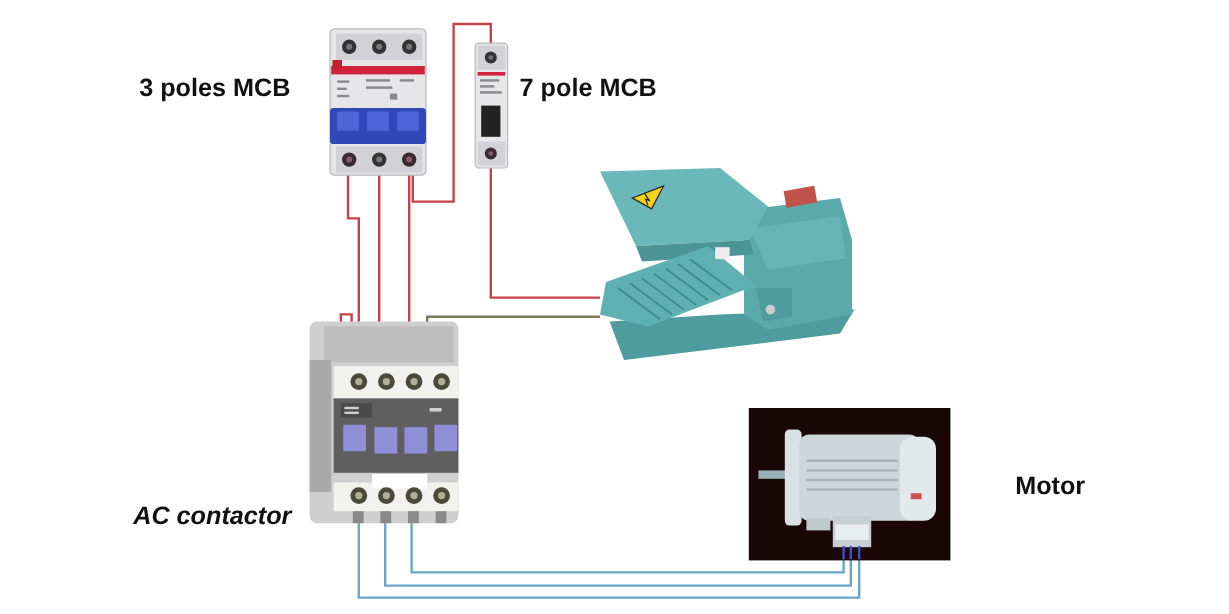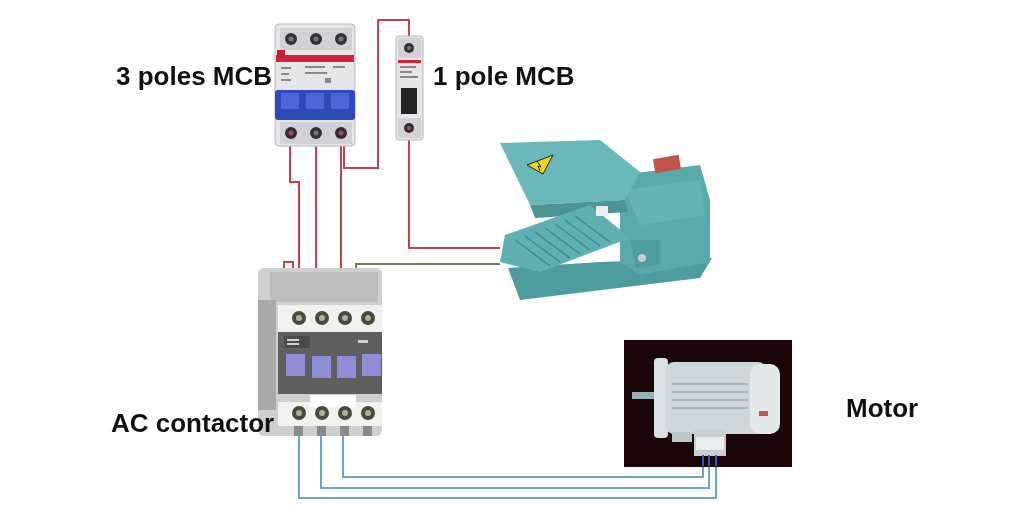--- a/index.html
+++ b/index.html
@@ -1,17 +1,17 @@
 <!DOCTYPE html>
 <html><head>
 <meta charset="utf-8">
 <style>
   html,body{margin:0;padding:0;background:#ffffff;}
   body{width:1024px;height:512px;position:relative;overflow:hidden;font-family:"Liberation Sans",sans-serif;}
-  .label{position:absolute;font-weight:bold;font-size:26px;color:#111;white-space:nowrap;line-height:1;}
+  .label{position:absolute;font-weight:bold;font-size:21px;color:#111;white-space:nowrap;line-height:1;}
   svg{position:absolute;left:0;top:0;}
   .comp{cursor:default;}
 </style>
 </head>
 <body>
 
 <svg width="1024" height="512" viewBox="0 0 1024 512">
 
   <g fill="none" stroke="#c8404a" stroke-width="2">
 
@@ -206,15 +206,15 @@
     <rect x="672" y="432" width="20" height="10" fill="#bfc8cb"></rect>
     <g stroke="#3c52c8" stroke-width="2">
       <line x1="703" y1="455" x2="703" y2="466"></line>
       <line x1="709" y1="455" x2="709" y2="466"></line>
       <line x1="716" y1="455" x2="716" y2="466"></line>
     </g>
   </g>
 </svg>
 
 <div class="label" style="left:116px;top:63px;">3 poles MCB</div>
-<div class="label" style="left:433px;top:63px;">1 pole MCB</div>
-<div class="label" style="left:111px;top:410px;">AC contactor</div>
+<div class="label" style="left:433px;top:63px;">7 pole MCB</div>
+<div class="label" style="left:111px;top:420px;font-style:italic;">AC contactor</div>
 <div class="label" style="left:846px;top:395px;">Motor</div>
 
 </body></html>

